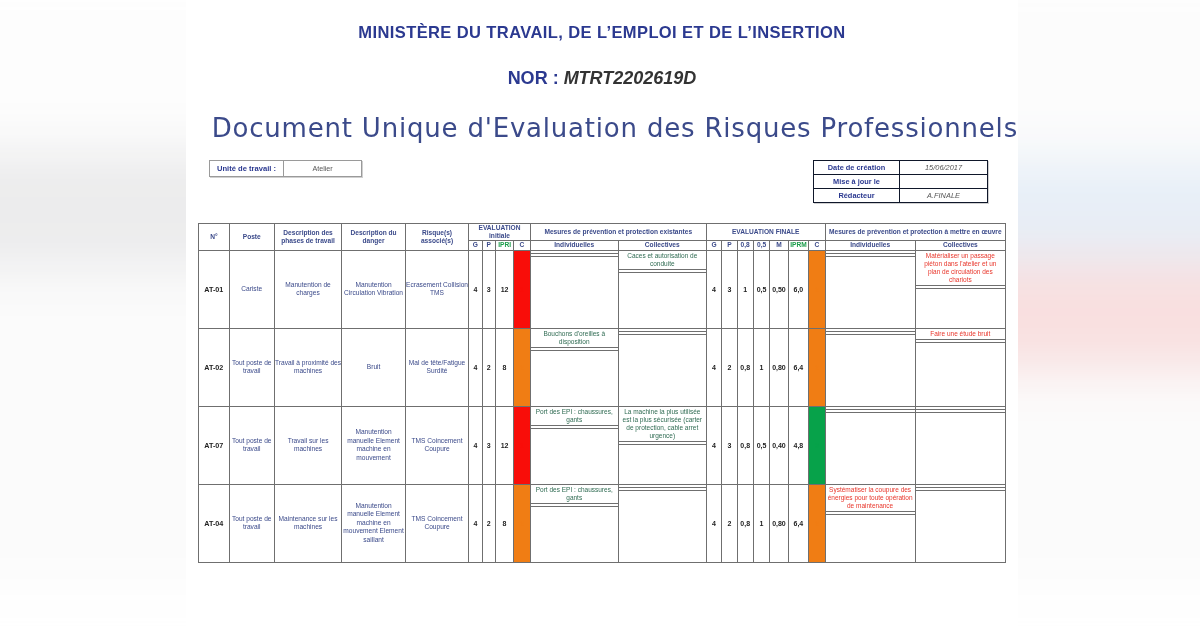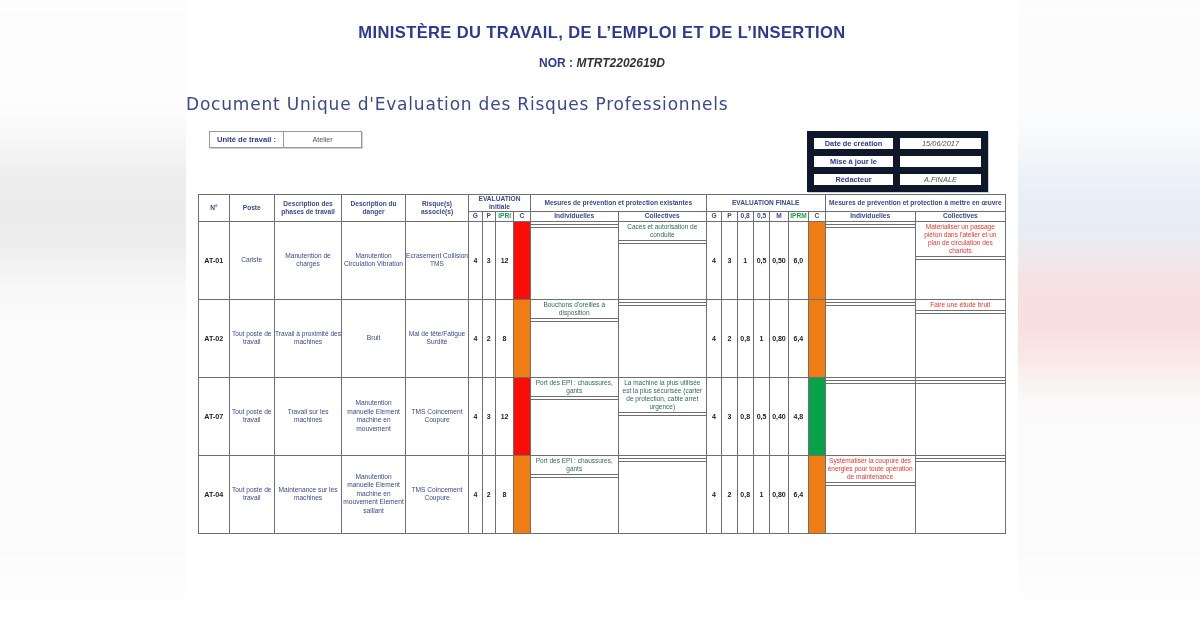--- a/index.html
+++ b/index.html
@@ -39,31 +39,31 @@
     text-align:justify;
     text-align-last:center;
     color:#333;
     font-weight:bold;
     font-size:14.6px;
     line-height:1.38;
   }
 
   .nor {
     text-align:center;
-    margin-top:14px;
-    font-size:12px;
+    margin-top:26px;
+    font-size:18px;
     color:#2b3990;
     font-weight:bold;
   }
   .nor .nor-val { font-style:italic; color:#333; font-weight:bold; }
 
   .doc-title {
-    text-align:left;
+    text-align:right;
     margin-top:24px;
-    font-size:17px;
+    font-size:26px;
     color:#3b4a8a;
     letter-spacing:.8px;
     font-family:"DejaVu Sans", sans-serif;
   }
 
   
   .meta-row { position:relative; height:58px; margin-top:17px; }
 
   .unite-box {
     position:absolute; left:23px; top:0;
@@ -78,21 +78,21 @@
   .unite-val {
     width:78px; border-left:1px solid #9a9a9a; padding:3px 4px;
     font-size:7.2px; color:#555; text-align:center;
   }
 
   .info-box {
     position:absolute; right:30px; top:0;
     border-collapse:collapse; font-size:7.4px;
     box-shadow:1px 1px 0 #d0d0d0;
   }
-  .info-box td { border:7px solid #0f172a; height:14px; padding:1px 4px; }
+  .info-box td { border:1px solid #0f172a; height:14px; padding:1px 4px; }
   .info-box td.k { width:86px; text-align:center; color:#2b3990; font-weight:bold; }
   .info-box td.v { width:88px; text-align:center; color:#555;font-style:italic; }
 
   
   .tbl-wrap { padding:5px 12px; }
   table.duer { border-collapse:collapse; width:808px; table-layout:fixed; }
   table.duer td, table.duer th { border:1px solid #6f6f6f; padding:0; }
 
   .hdr td {
     border:1px solid #4a9ee0;

